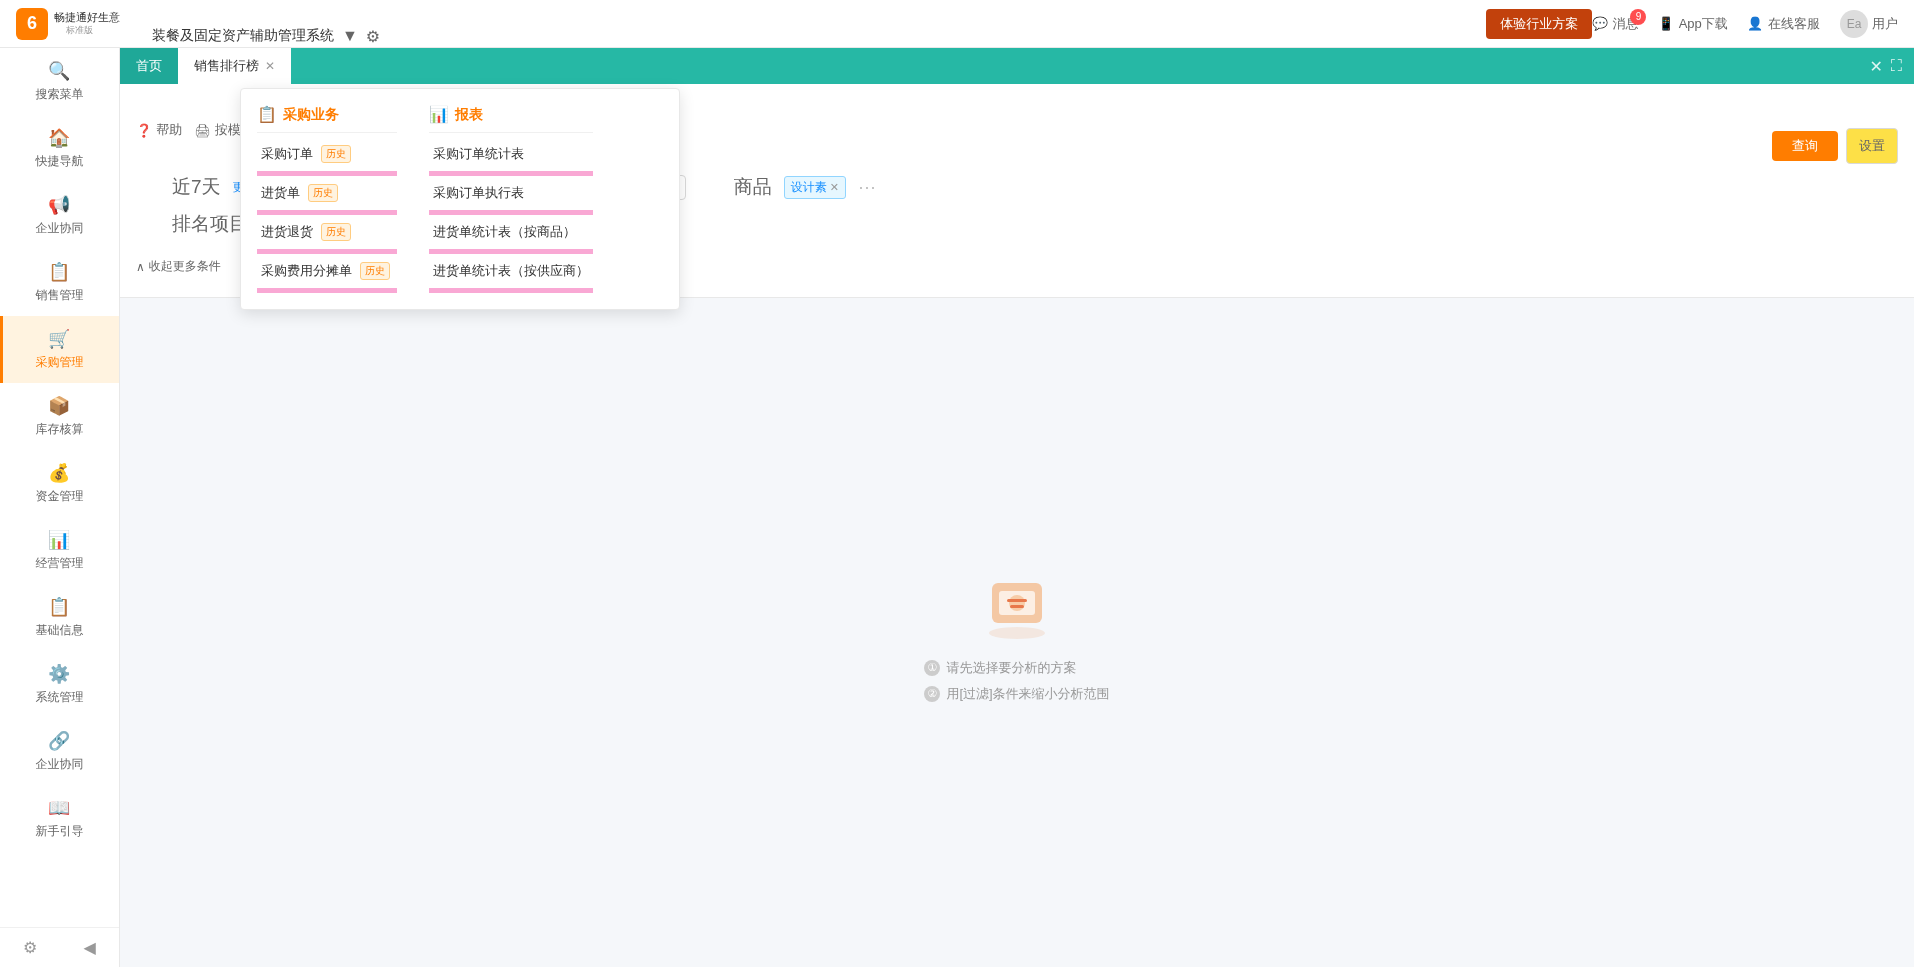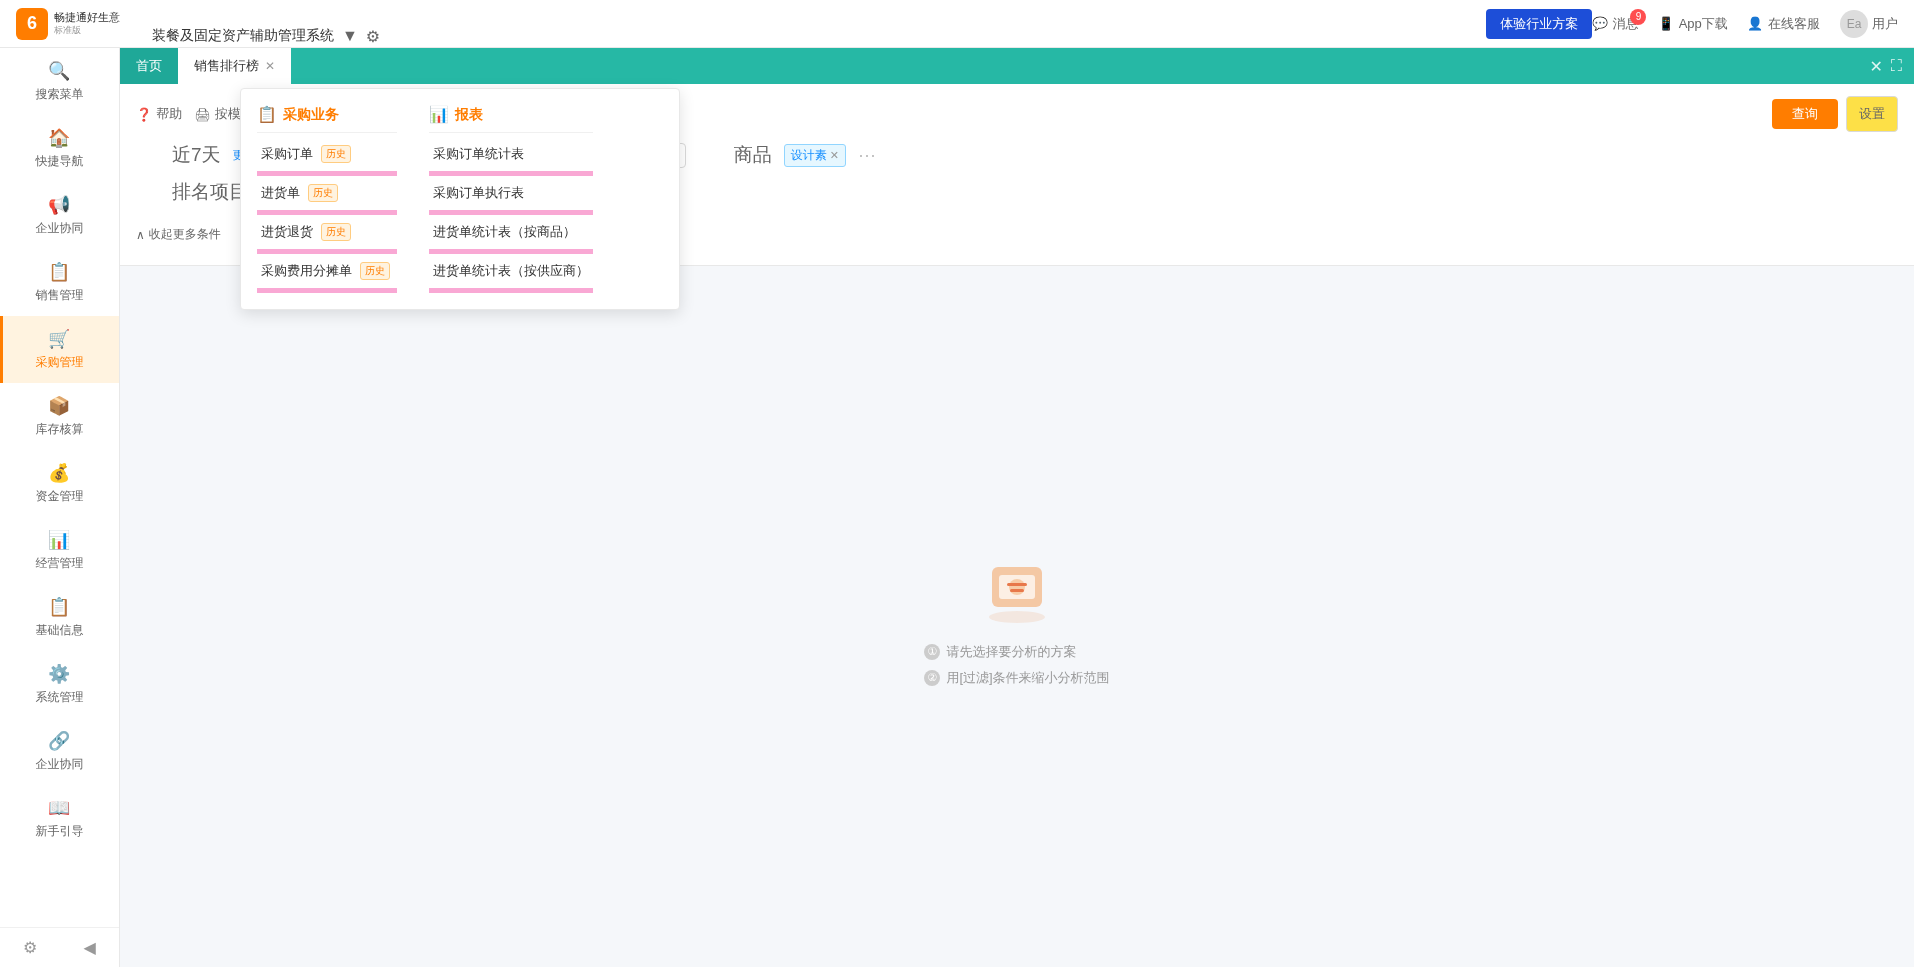--- a/index.html
+++ b/index.html
@@ -23,21 +23,21 @@
       gap: 6px;
     }
     .logo-icon {
       width: 32px; height: 32px;
       background: #ff7d00;
       border-radius: 6px;
       display: flex; align-items: center; justify-content: center;
       color: #fff; font-size: 18px; font-weight: bold;
     }
     .logo-text { font-size: 11px; color: #333; line-height: 1.3; }
-    .logo-sub { font-size: 9px; color: #999; }
+    .logo-sub { font-size: 9px; color: #999; margin-left: 12px; }
     .header-system-title {
       flex: 1;
       display: flex;
       align-items: flex-start;
       gap: 8px;
       font-size: 13px;
       color: #333;
       padding-left: 16px;
       margin-top: 25px;
     }
@@ -53,21 +53,21 @@
       font-size: 13px; color: #666; cursor: pointer;
     }
     .badge-wrap { position: relative; }
     .badge {
       position: absolute; top: -6px; right: -8px;
       background: #ff4d4f; color: #fff; border-radius: 10px;
       font-size: 10px; padding: 0 4px; min-width: 16px; height: 16px;
       display: flex; align-items: center; justify-content: center;
     }
     .industry-btn {
-      background: #1d4ed8; color: #fff; border: none;
+      background: #c2410c; color: #fff; border: none;
       padding: 6px 14px; border-radius: 4px; font-size: 13px; cursor: pointer;
     }
     .gear-icon { font-size: 16px; color: #666; cursor: pointer; }
     .avatar { width: 28px; height: 28px; border-radius: 50%; background: #ddd; display: flex; align-items: center; justify-content: center; font-size: 12px; color: #999; }
 
     
     .main-layout {
       display: flex;
       flex: 1;
       overflow: hidden;
@@ -380,21 +380,21 @@
             <span>▼</span>
           </div>
           <div class="toolbar-btn">
             <span>⬆</span>
             <span>导出</span>
           </div>
           <div class="toolbar-btn">
             <span>🔄</span>
             <span>刷新</span>
           </div>
-          <div style="margin-left:auto; display:flex; gap:8px; align-items:center;">
+          <div style="margin-left:auto; display:flex; gap:8px; align-items:center;margin-top:32px;">
             <button class="search-btn">查询</button>
             <button class="setting-btn">设置</button>
           </div>
         </div>
 
         <div class="filter-row">
           <span class="filter-label">近7天</span>
           <span class="date-btn">更多</span>
           <span class="date-btn">自定义</span>
           <span class="filter-label">2024-12-31</span>

